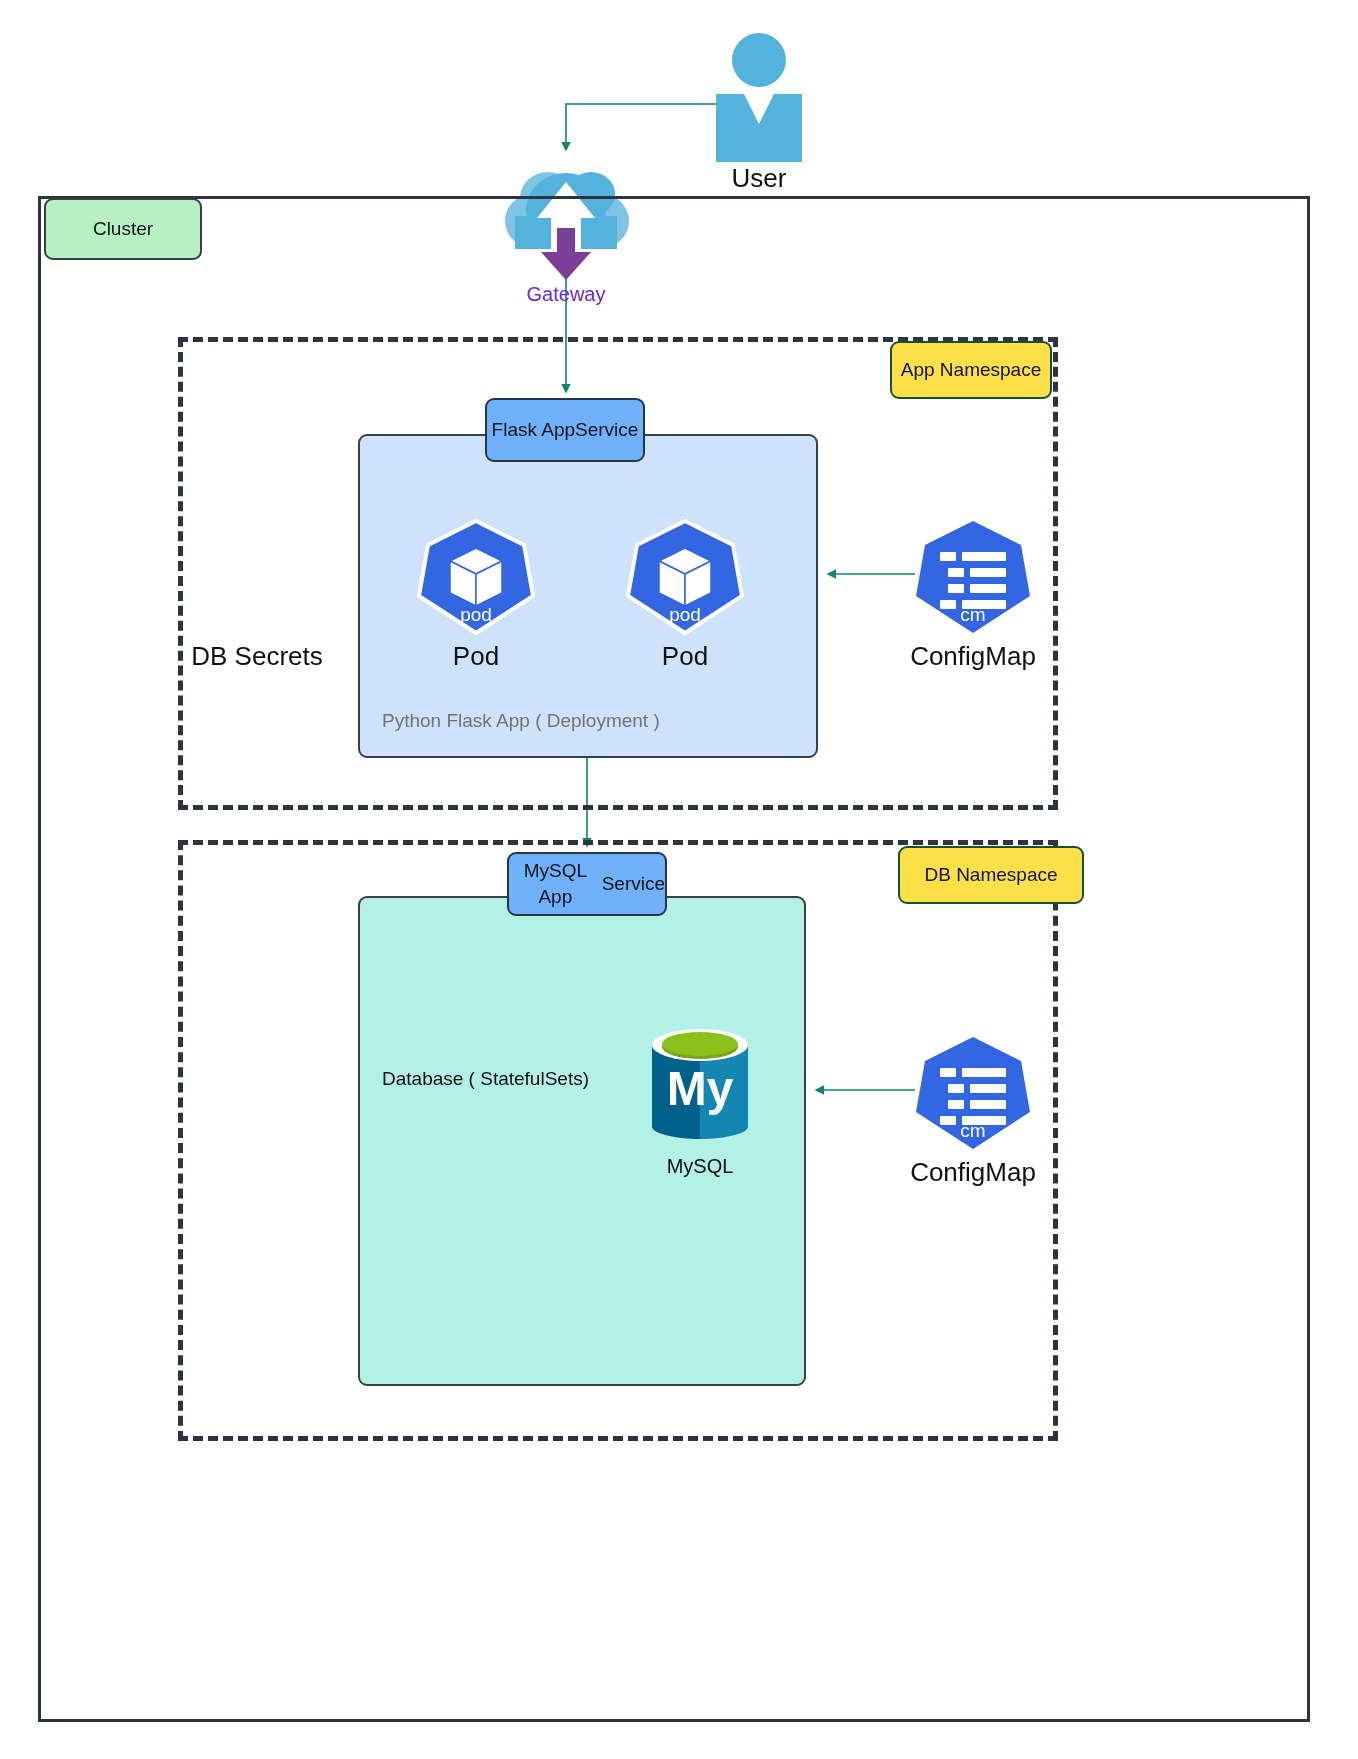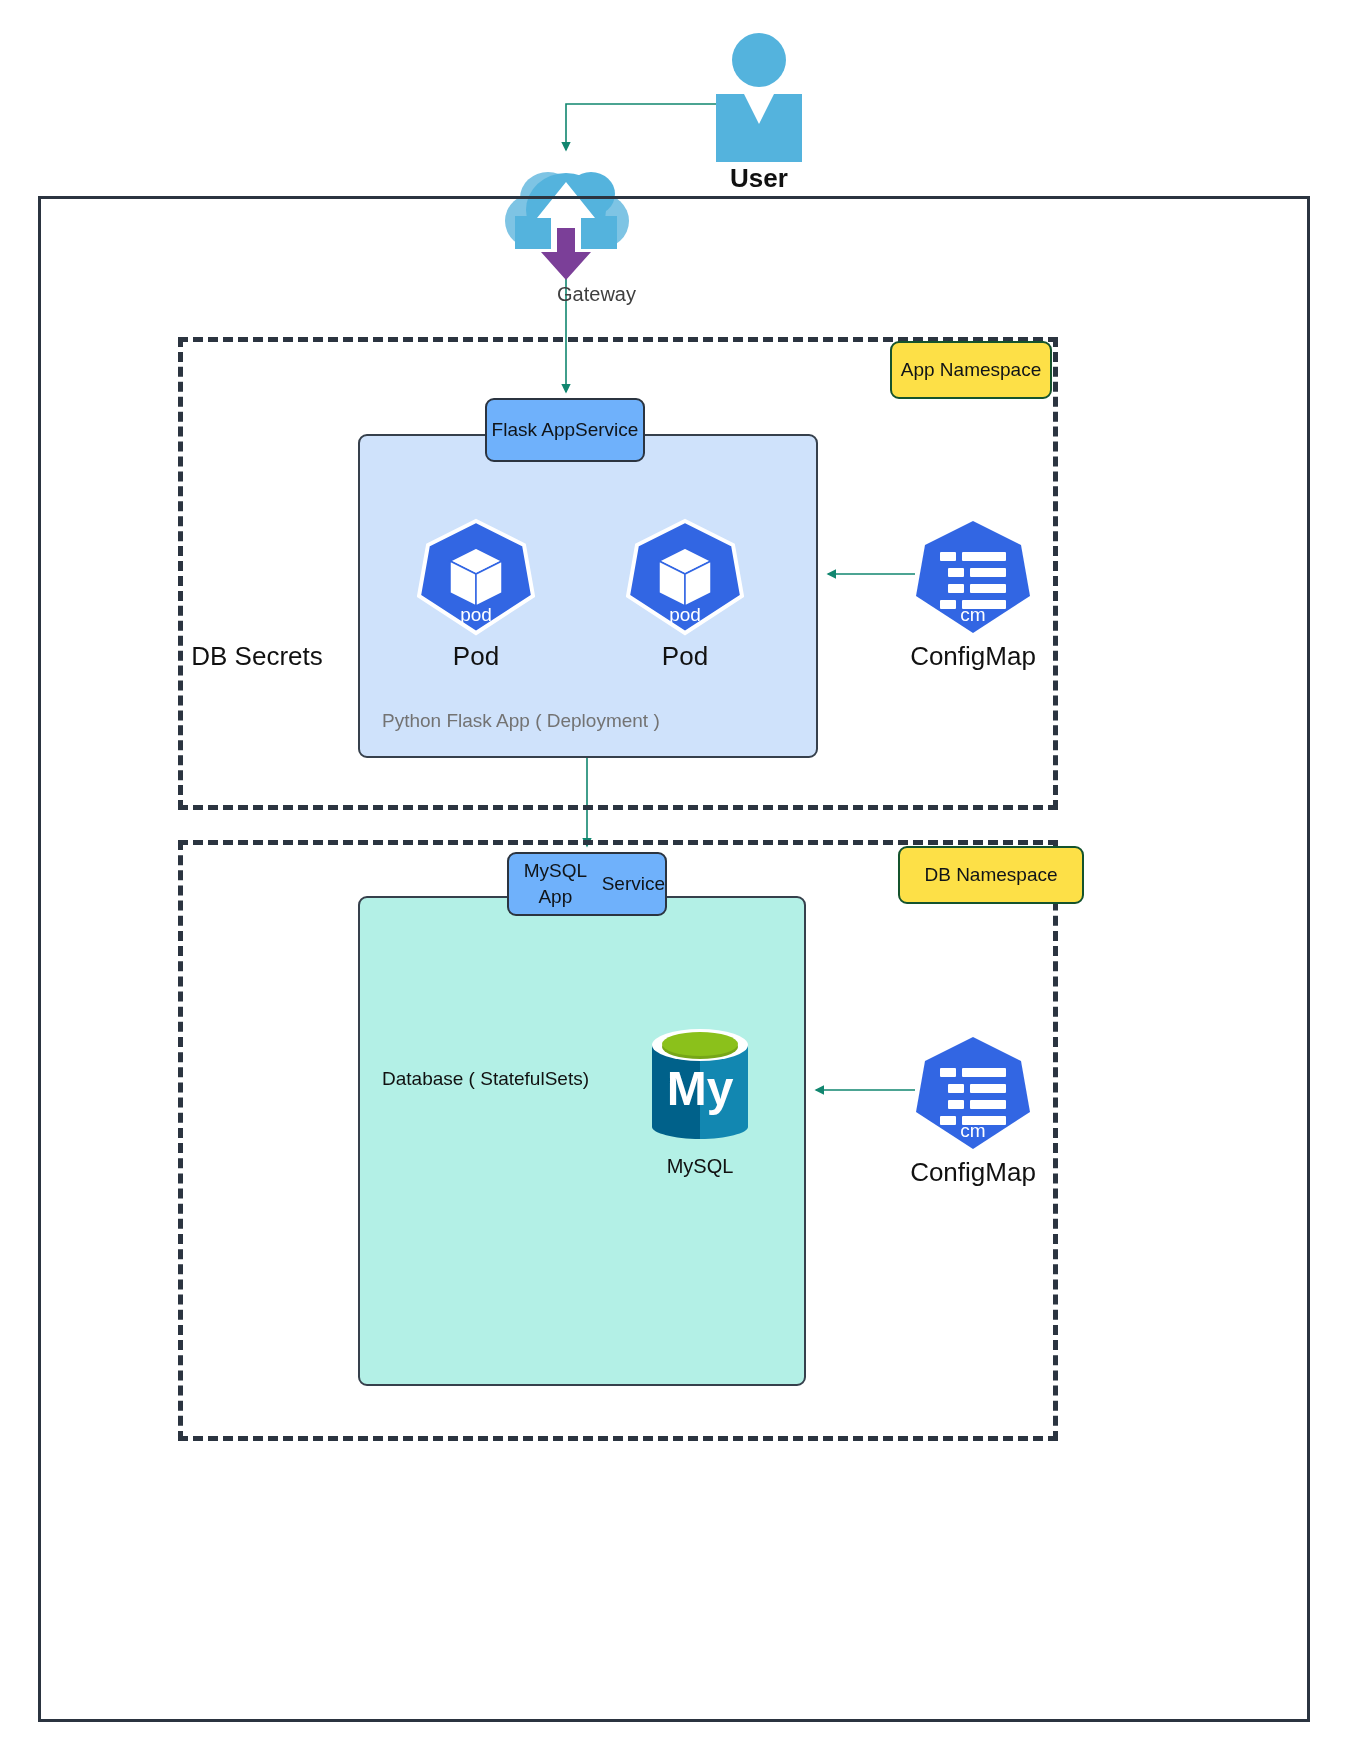--- a/index.html
+++ b/index.html
@@ -111,22 +111,22 @@
 
   
   .node-label {
     font-size: 26px;
     color: #111111;
     text-align: center;
     white-space: nowrap;
   }
   .small-label {
     font-size: 20px;
-    color: #404040;
-    text-align: right;
+    color: #6d28d9;
+    text-align: center;
     white-space: nowrap;
   }
 
   
   .k8s {
     width: 118px; height: 118px;
     position: absolute;
   }
   .k8s svg { display: block; width: 100%; height: 100%; }
   .k8s-text {
@@ -180,21 +180,21 @@
 
     <path d="M 915,1090 L 816,1090" fill="none" stroke="#11866f" stroke-width="1.6" marker-end="url(#tealArrow)"></path>
   </svg>
 
   <div class="abs user-icon">
     <svg viewBox="0 0 90 130" xmlns="http://www.w3.org/2000/svg">
       <circle cx="45" cy="28" r="27" fill="#54b3dd"></circle>
       <path d="M2,62 L88,62 L88,130 L2,130 Z M30,62 L45,92 L60,62 Z" fill="#54b3dd" fill-rule="evenodd"></path>
     </svg>
   </div>
-  <div class="abs node-label" style="left:689px; top:163px; width:140px;font-weight:bold;">
+  <div class="abs node-label" style="left:689px; top:163px; width:140px;">
     <span>User</span>
   </div>
 
   <div class="abs cloud-icon">
     <svg viewBox="0 0 126 108" xmlns="http://www.w3.org/2000/svg">
       <g>
         <ellipse cx="32" cy="63" rx="30" ry="28" fill="#7ec4e4"></ellipse>
         <ellipse cx="96" cy="63" rx="30" ry="28" fill="#7ec4e4"></ellipse>
         <ellipse cx="45" cy="40" rx="28" ry="26" fill="#7ec4e4"></ellipse>
         <ellipse cx="63" cy="52" rx="40" ry="37" fill="#54b3dd"></ellipse>
@@ -208,20 +208,23 @@
   <div class="abs" style="left:536px; top:228px; width:60px; height:54px;">
     <svg viewBox="0 0 60 54" xmlns="http://www.w3.org/2000/svg">
       <path d="M21,0 L39,0 L39,24 L55,24 L30,52 L5,24 L21,24 Z" fill="#7b3f98"></path>
     </svg>
   </div>
   <div class="abs small-label" style="left:496px; top:283px; width:140px;">
     <span>Gateway</span>
   </div>
 
   <div class="abs cluster-box"></div>
+  <div class="abs cluster-tag">
+    <span>Cluster</span>
+  </div>
 
   <div class="abs ns-box ns-app"></div>
   <div class="abs ns-tag ns-tag-app">
     <span>App Namespace</span>
   </div>
 
   <div class="abs deploy-box"></div>
   <div class="abs deploy-caption">
     <span>Python Flask App ( Deployment )</span>
   </div>

